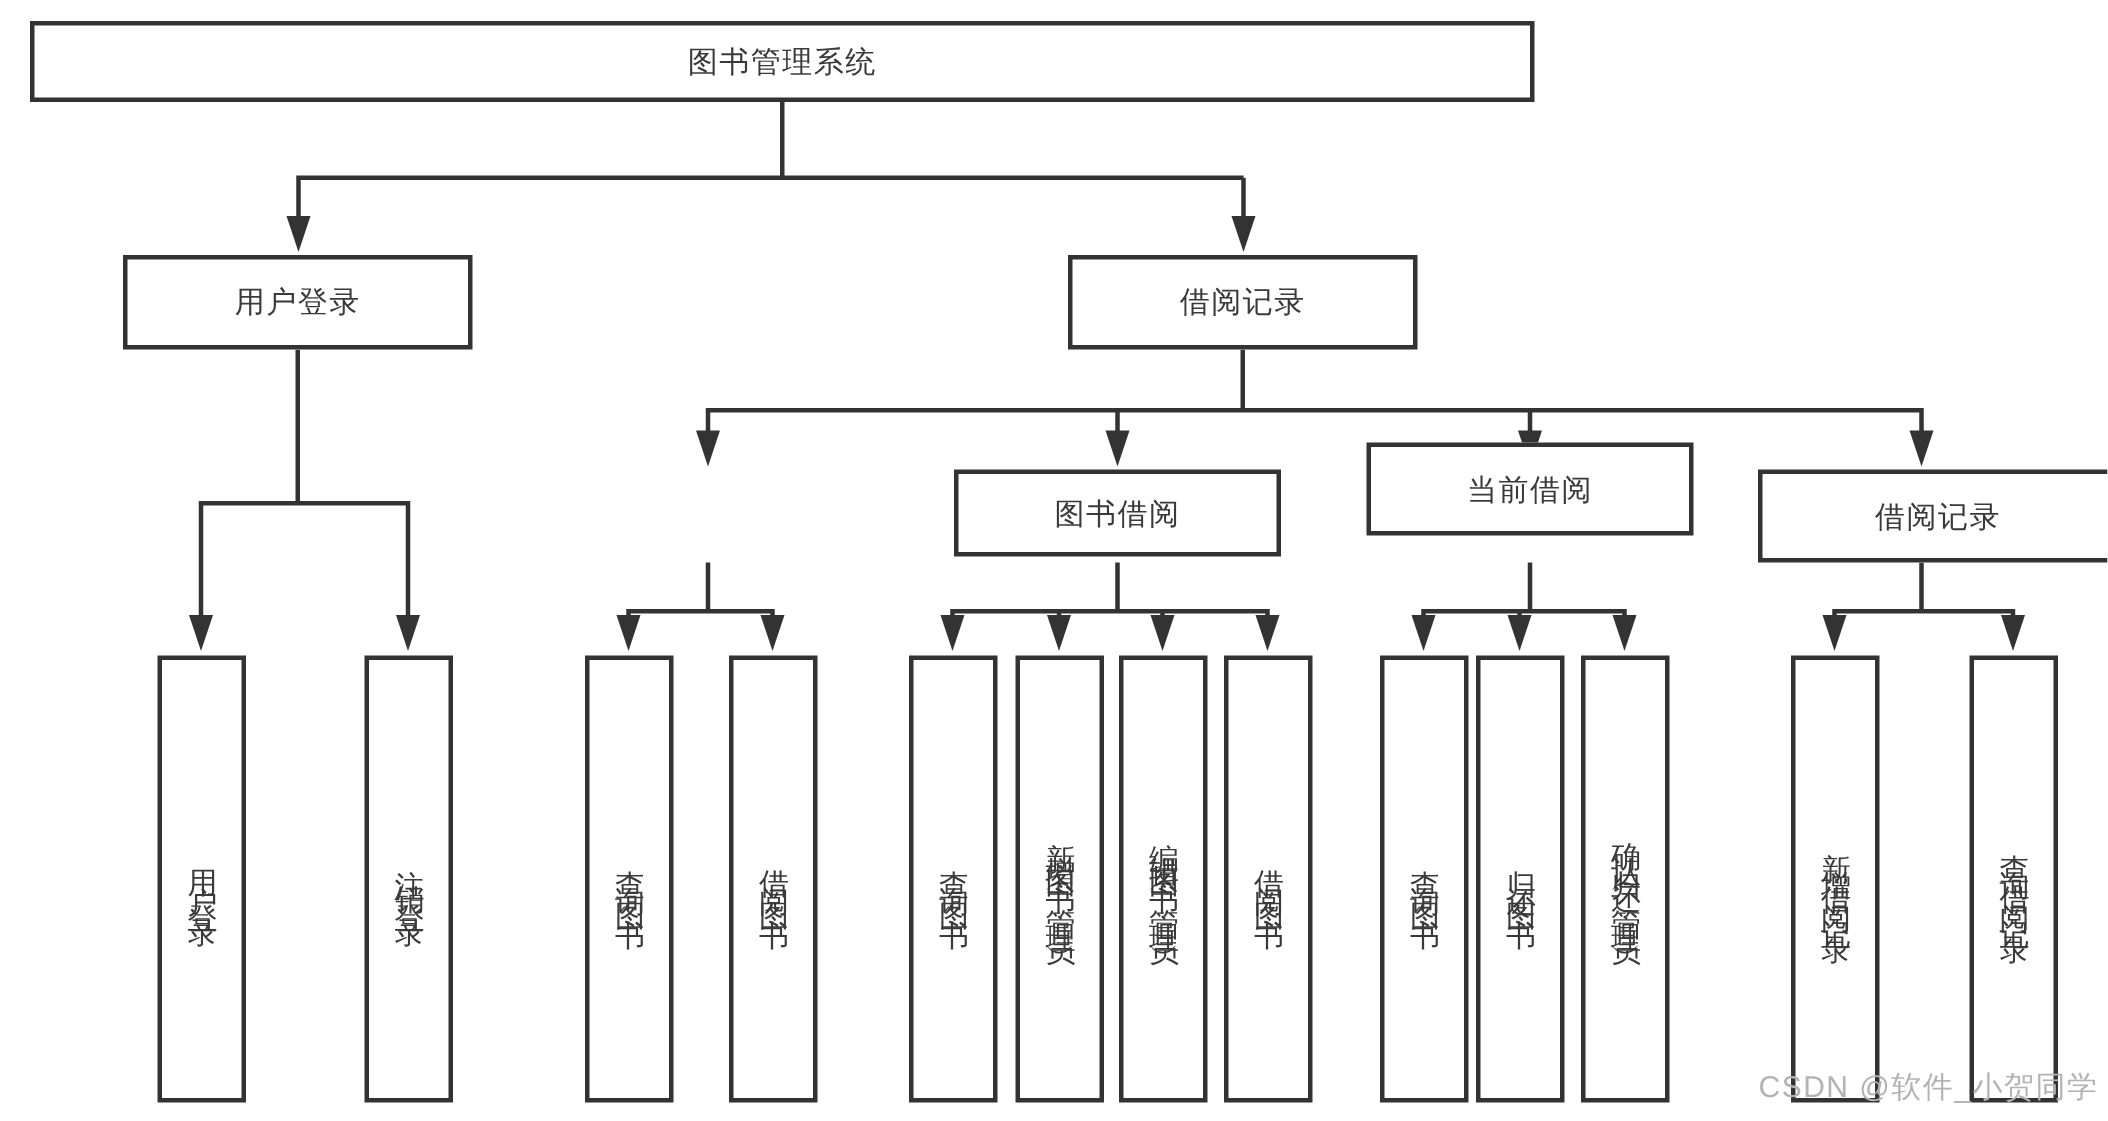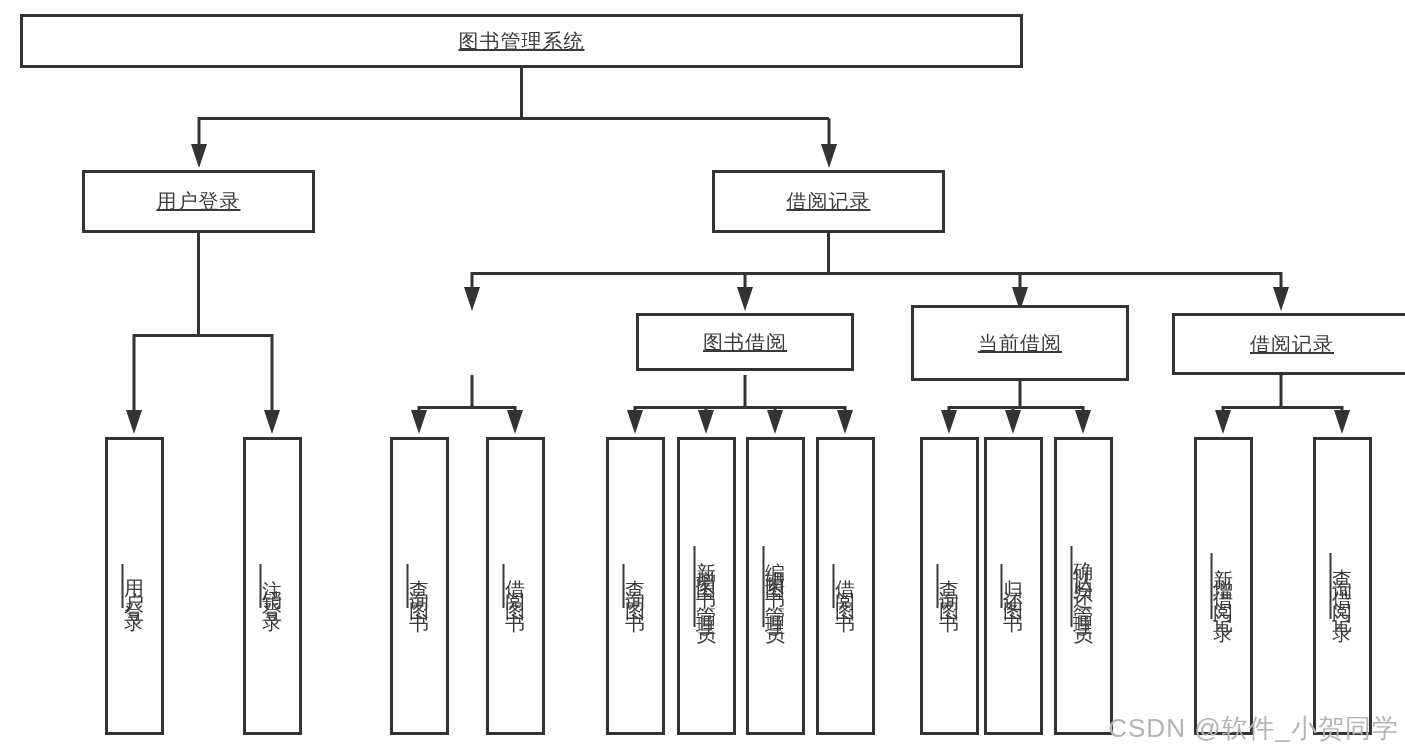--- a/index.html
+++ b/index.html
@@ -4,29 +4,29 @@
 <style>
   html,body{margin:0;padding:0;background:#ffffff;}
   .stage{
     position:relative;width:1405px;height:747px;background:#ffffff;
     font-family:"Liberation Sans",sans-serif;color:#3a3a3a;overflow:hidden;
   }
   .stage svg{position:absolute;left:0;top:0;}
   .box{
     position:absolute;box-sizing:border-box;background:#ffffff;
     border:3px solid #333333;display:flex;align-items:center;justify-content:center;
-    font-size:20px;letter-spacing:1px;white-space:nowrap;text-decoration:underline;
+    font-size:20px;letter-spacing:1px;white-space:nowrap;
   }
   .leaf span{
     writing-mode:vertical-rl;text-orientation:mixed;
     letter-spacing:11px;line-height:1;white-space:pre;
   }
   .leaf--long span{letter-spacing:9px;}
   .wm{
-    position:absolute;right:6px;top:711px;font-size:26px;letter-spacing:1px;
+    position:absolute;right:6px;top:711px;font-size:20px;letter-spacing:1px;
     color:#b3b3b3;z-index:5;white-space:nowrap;
   }
 </style>
 </head>
 <body>
 
 <div class="stage">
 
   <svg width="1405" height="747" viewBox="0 0 1405 747">
     <g stroke="#333333" stroke-width="3" fill="none">
@@ -60,21 +60,21 @@
       <polygon points="1334,410 1350,410 1342,434"></polygon>
     </g>
   </svg>
 
   <div class="box" style="left:20px;top:14px;width:1003px;height:54px">图书管理系统</div>
 
   <div class="box" style="left:82px;top:170px;width:233px;height:63px">用户登录</div>
   <div class="box" style="left:712px;top:170px;width:233px;height:63px">借阅记录</div>
 
   <div class="box" style="left:636px;top:313px;width:218px;height:58px">图书借阅</div>
-  <div class="box" style="left:911px;top:305px;width:218px;height:76px">当前借阅</div>
+  <div class="box" style="left:911px;top:295px;width:218px;height:62px">当前借阅</div>
   <div class="box" style="left:1172px;top:313px;width:240px;height:62px">借阅记录</div>
 
   <div class="box leaf" style="left:105px;top:437px;width:59px;height:298px">
     <span>用户登录</span>
   </div>
   <div class="box leaf" style="left:243px;top:437px;width:59px;height:298px">
     <span>注销登录</span>
   </div>
 
   <div class="box leaf" style="left:390px;top:437px;width:59px;height:298px">

